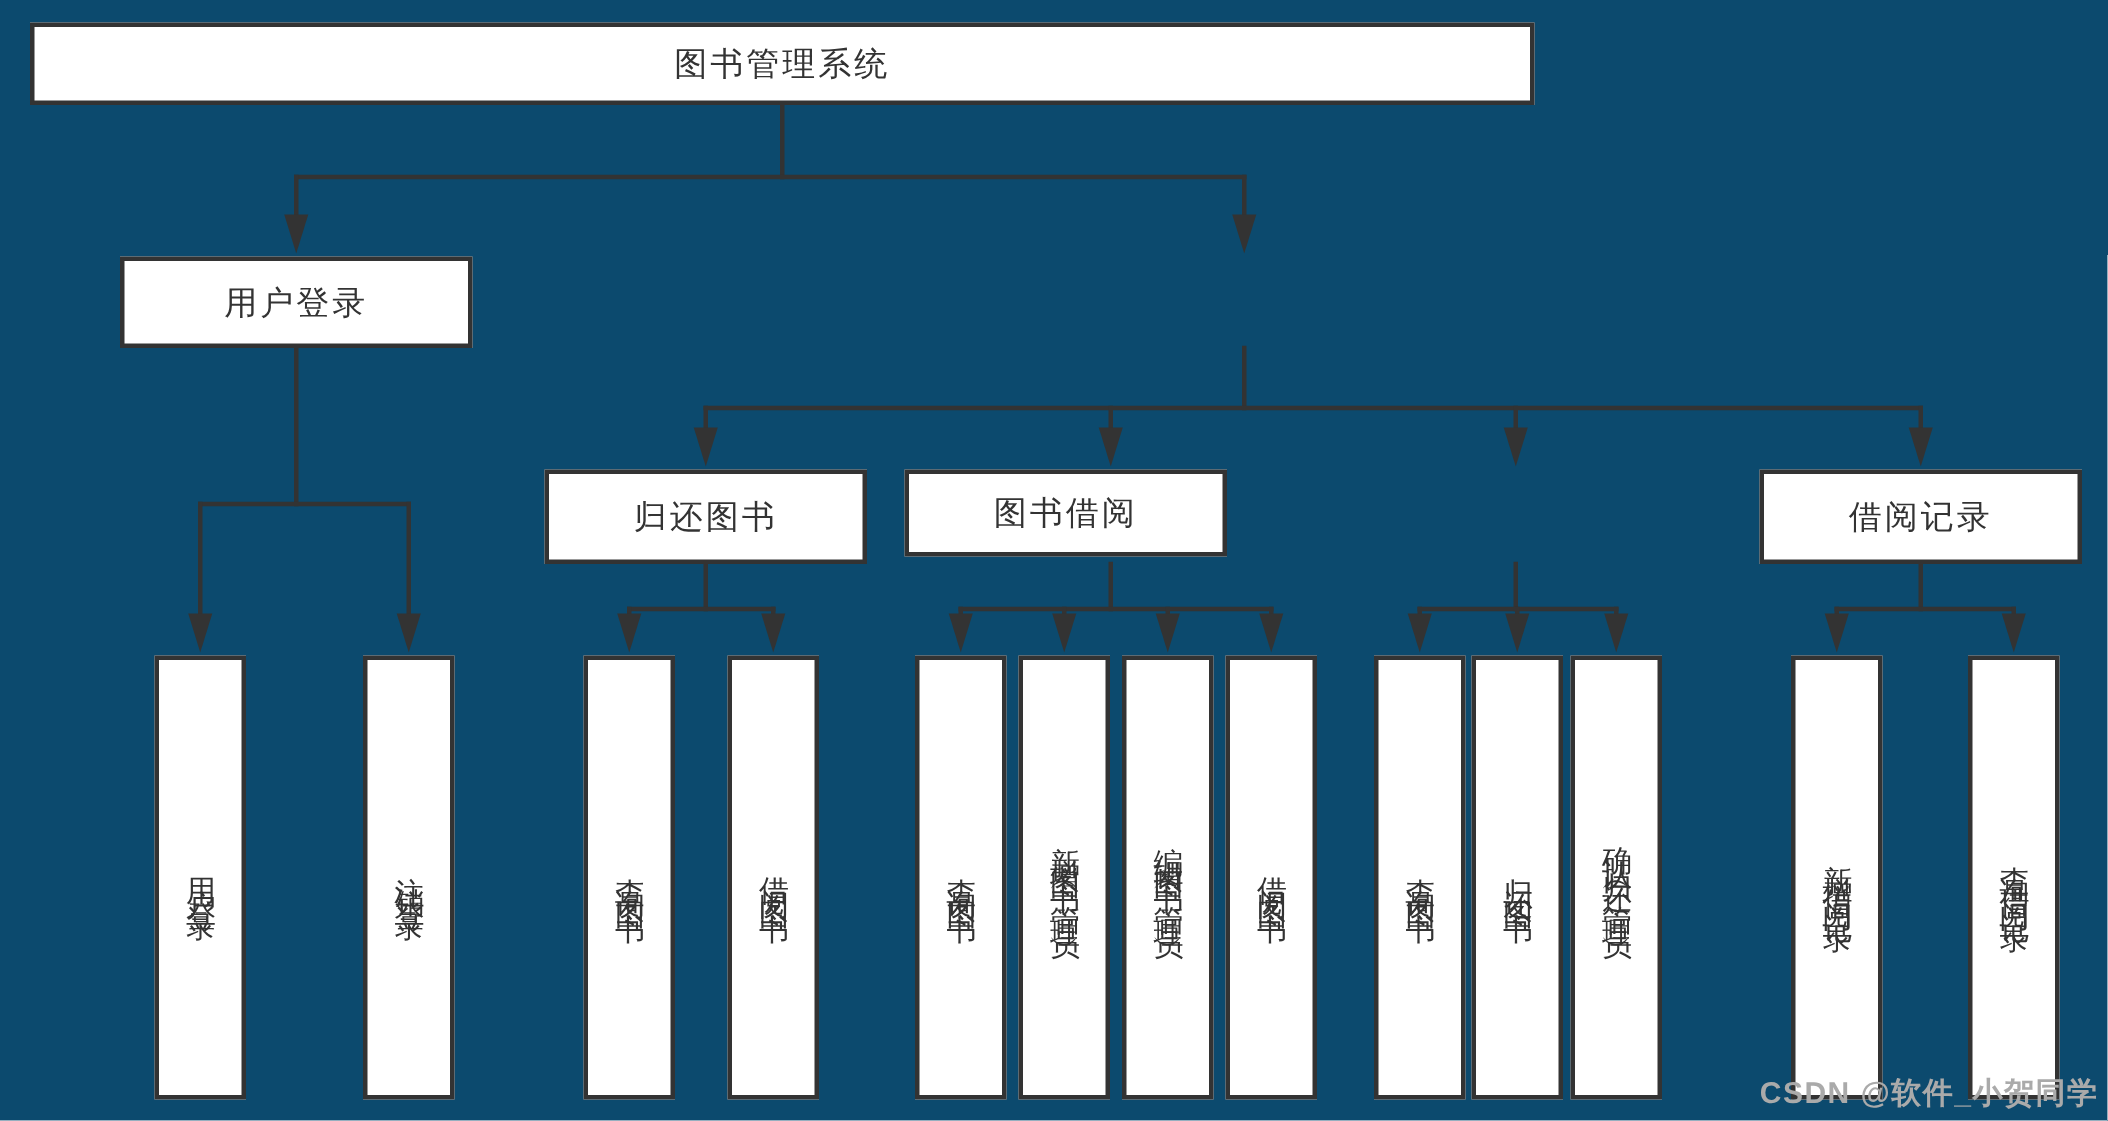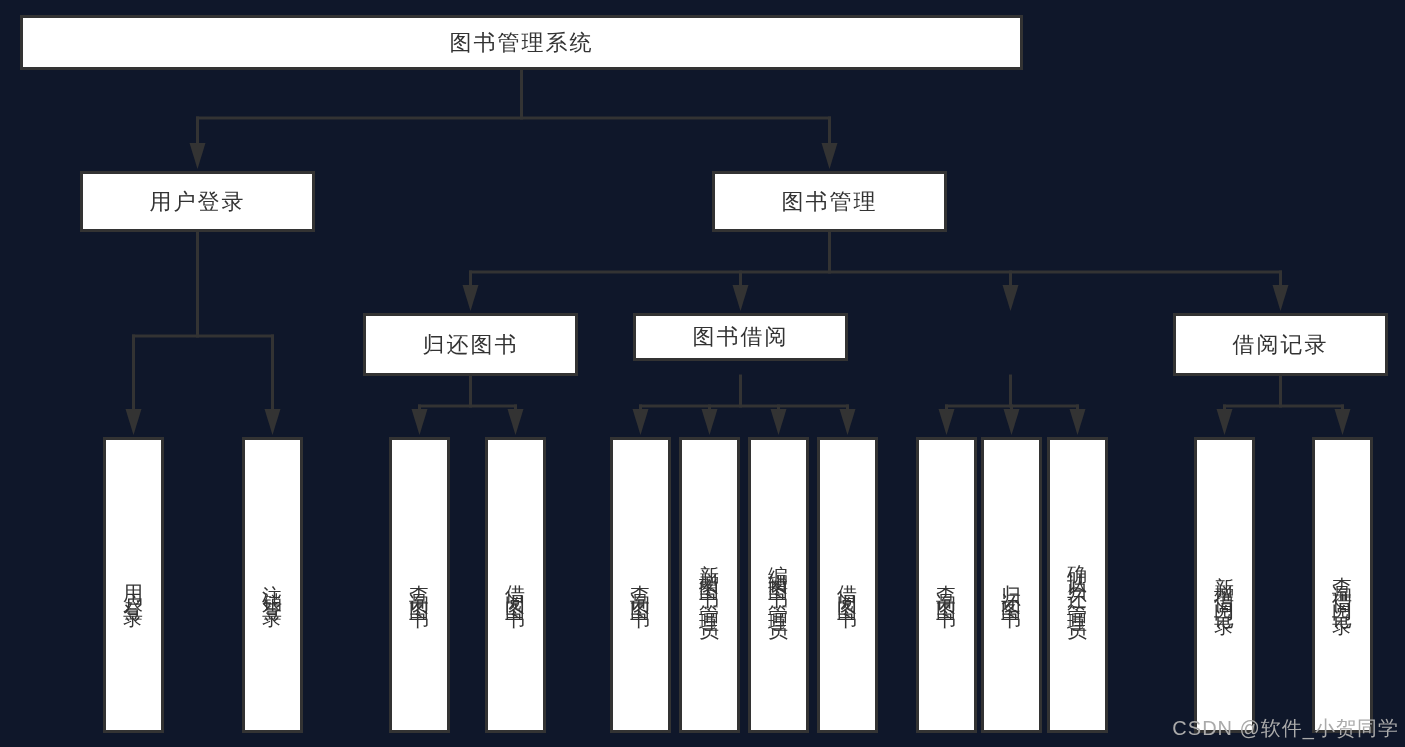--- a/index.html
+++ b/index.html
@@ -1,37 +1,37 @@
 <!DOCTYPE html>
 <html><head>
 <meta charset="utf-8">
 <style>
   html,body { margin:0; padding:0; background:#ffffff; }
   .canvas {
     position:relative; width:1405px; height:747px;
-    background:#0f172a; overflow:hidden;
+    background:#0c4a6e; overflow:hidden;
     font-family:"Liberation Sans","DejaVu Sans",sans-serif;
     color:#333333;
   }
   .wires { position:absolute; left:0; top:0; width:1405px; height:747px; }
   .hbox {
     position:absolute; box-sizing:border-box; background:#ffffff;
     border:3px solid #333333; display:flex; align-items:center; justify-content:center;
     font-size:22px; letter-spacing:2px; color:#333333; white-space:nowrap;
   }
   .vbox {
     position:absolute; box-sizing:border-box; background:#ffffff;
     border:3px solid #333333; width:61px; height:296px; top:437px;
     display:flex; align-items:center; justify-content:center;
     writing-mode:vertical-rl; font-size:20px; letter-spacing:8px;
     line-height:1; color:#333333;
   }
   .watermark {
     position:absolute; right:6px; bottom:5px;
-    font-size:20px; letter-spacing:1px; color:#aaaaaa; white-space:nowrap;
+    font-size:20px; letter-spacing:1px; color:#aaaaaa; white-space:nowrap;font-weight:bold;
   }
 </style>
 </head>
 <body>
 
 <div class="canvas">
 
   <svg class="wires" viewBox="0 0 1405 747" xmlns="http://www.w3.org/2000/svg">
     <g stroke="#333333" stroke-width="3" stroke-linecap="square" fill="none">
 
@@ -90,24 +90,23 @@
       <polygon points="1003.5,409 1019.5,409 1011.5,435"></polygon>
       <polygon points="1069.5,409 1085.5,409 1077.5,435"></polygon>
       <polygon points="1216.5,409 1232.5,409 1224.5,435"></polygon>
       <polygon points="1334.5,409 1350.5,409 1342.5,435"></polygon>
     </g>
   </svg>
 
   <div class="hbox" style="left:20px;top:15px;width:1003px;height:55px">图书管理系统</div>
 
   <div class="hbox" style="left:80px;top:171px;width:235px;height:61px">用户登录</div>
-  <div class="hbox" style="left:712px;top:171px;width:235px;height:61px">图书管理</div>
 
   <div class="hbox" style="left:363px;top:313px;width:215px;height:63px">归还图书</div>
-  <div class="hbox" style="left:633px;top:313px;width:215px;height:48px">图书借阅</div>
+  <div class="hbox" style="left:603px;top:313px;width:215px;height:58px">图书借阅</div>
   <div class="hbox" style="left:1173px;top:313px;width:215px;height:63px">借阅记录</div>
 
   <div class="vbox" style="left:103px">用户登录</div>
   <div class="vbox" style="left:242px">注销登录</div>
 
   <div class="vbox" style="left:389px">查询图书</div>
   <div class="vbox" style="left:485px">借阅图书</div>
 
   <div class="vbox" style="left:610px">查询图书</div>
   <div class="vbox" style="left:679px">新增图书（管理员）</div>

